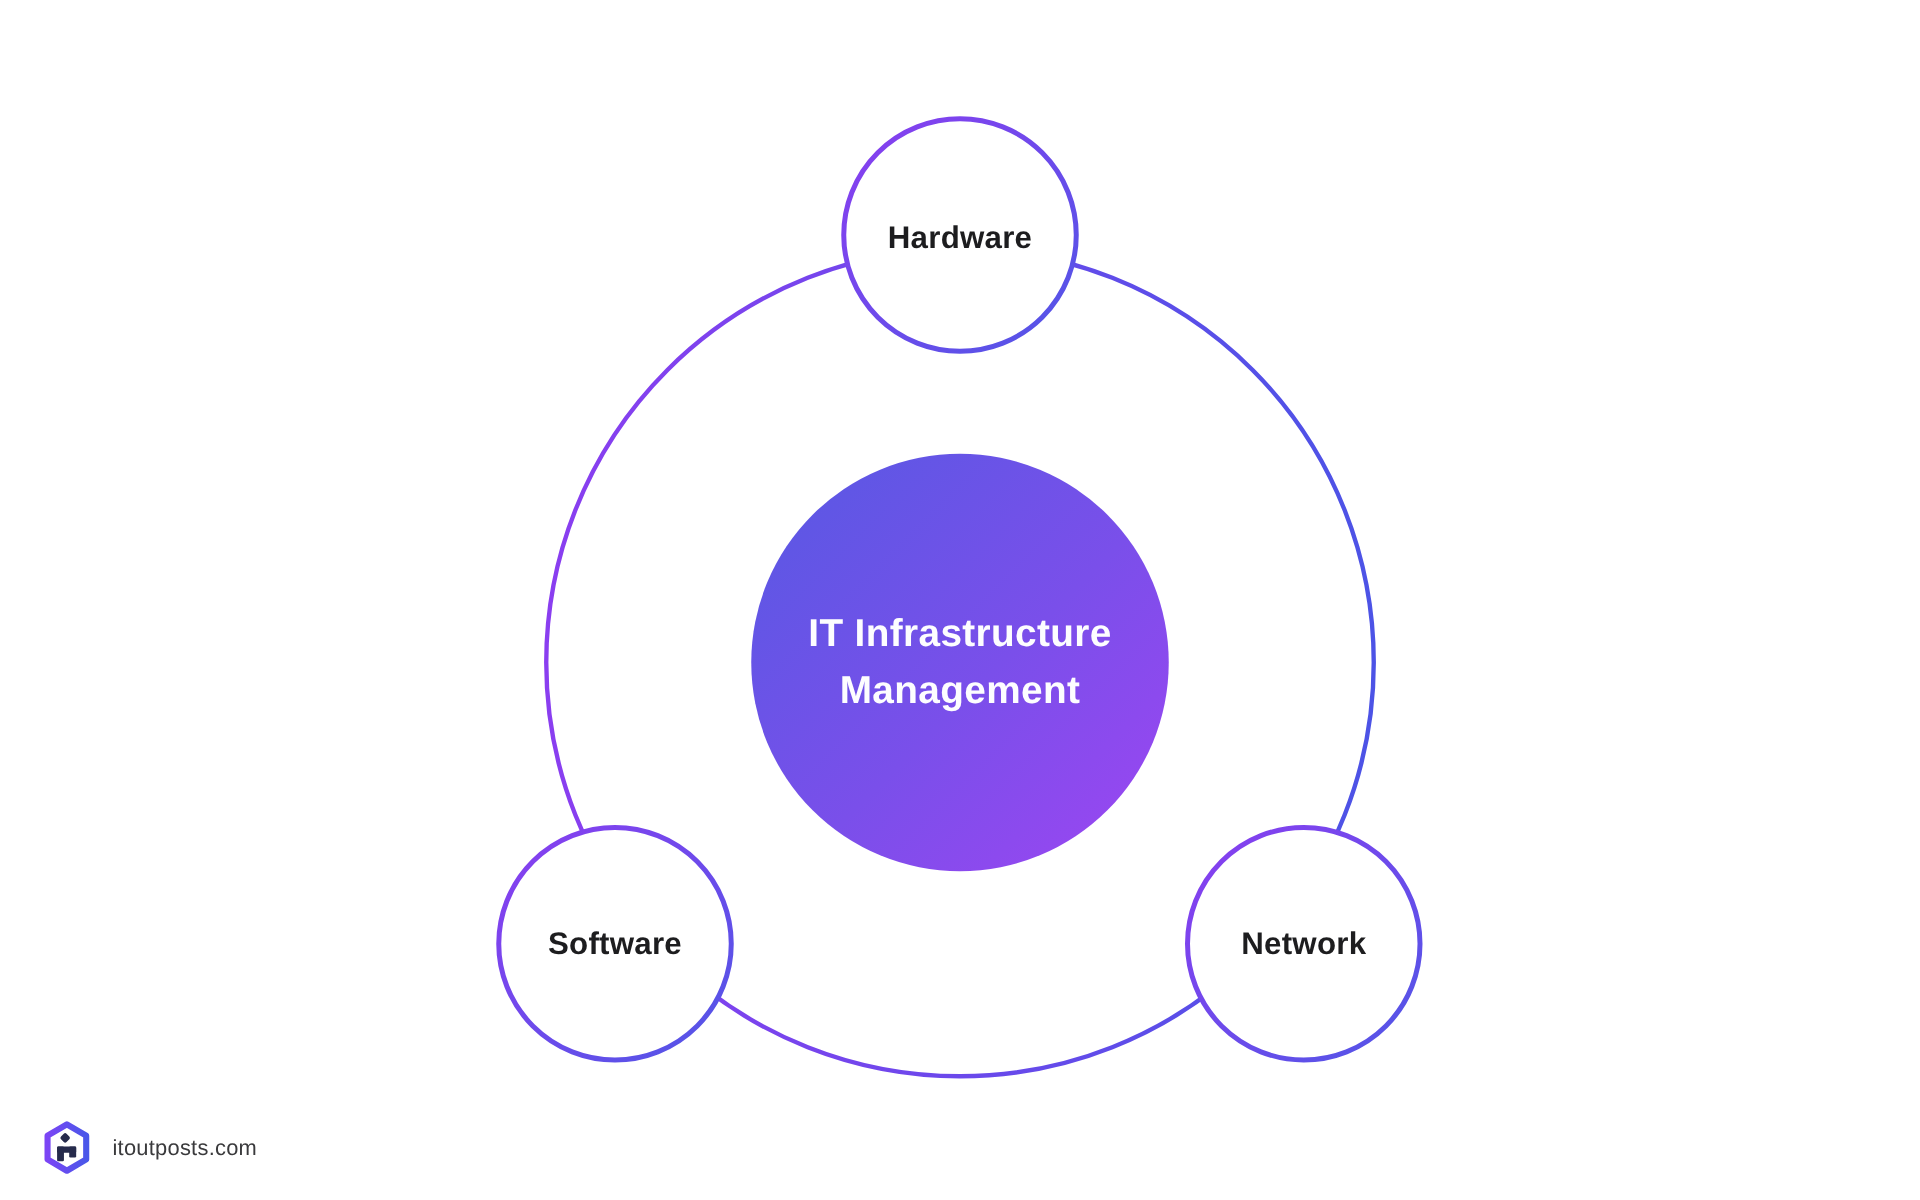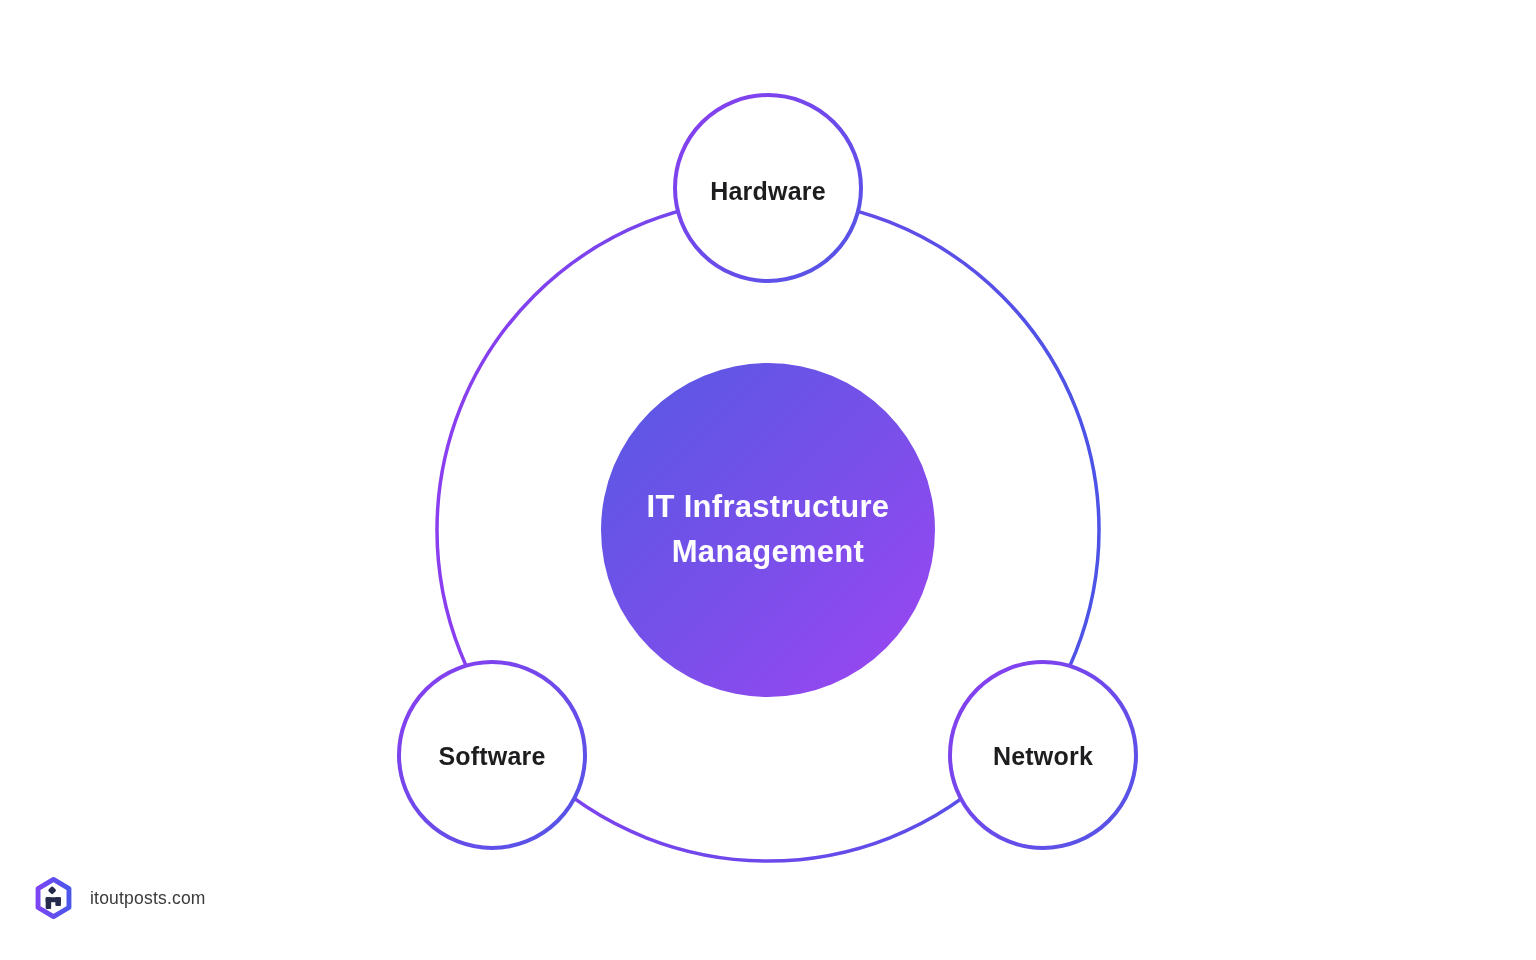--- a/index.html
+++ b/index.html
@@ -41,21 +41,21 @@
     color: #fdfdff;
     font-size: 31px;
     font-weight: 700;
     line-height: 45px;
     letter-spacing: 0.3px;
     white-space: nowrap;
   }
   .footer {
     position: absolute;
     left: 31px;
-    top: 875px;
+    top: 895px;
     display: flex;
     align-items: center;
     gap: 14px;
   }
   .brand-text {
     font-size: 17.5px;
     color: #3a3a3c;
     font-weight: 400;
     letter-spacing: 0.2px;
   }

